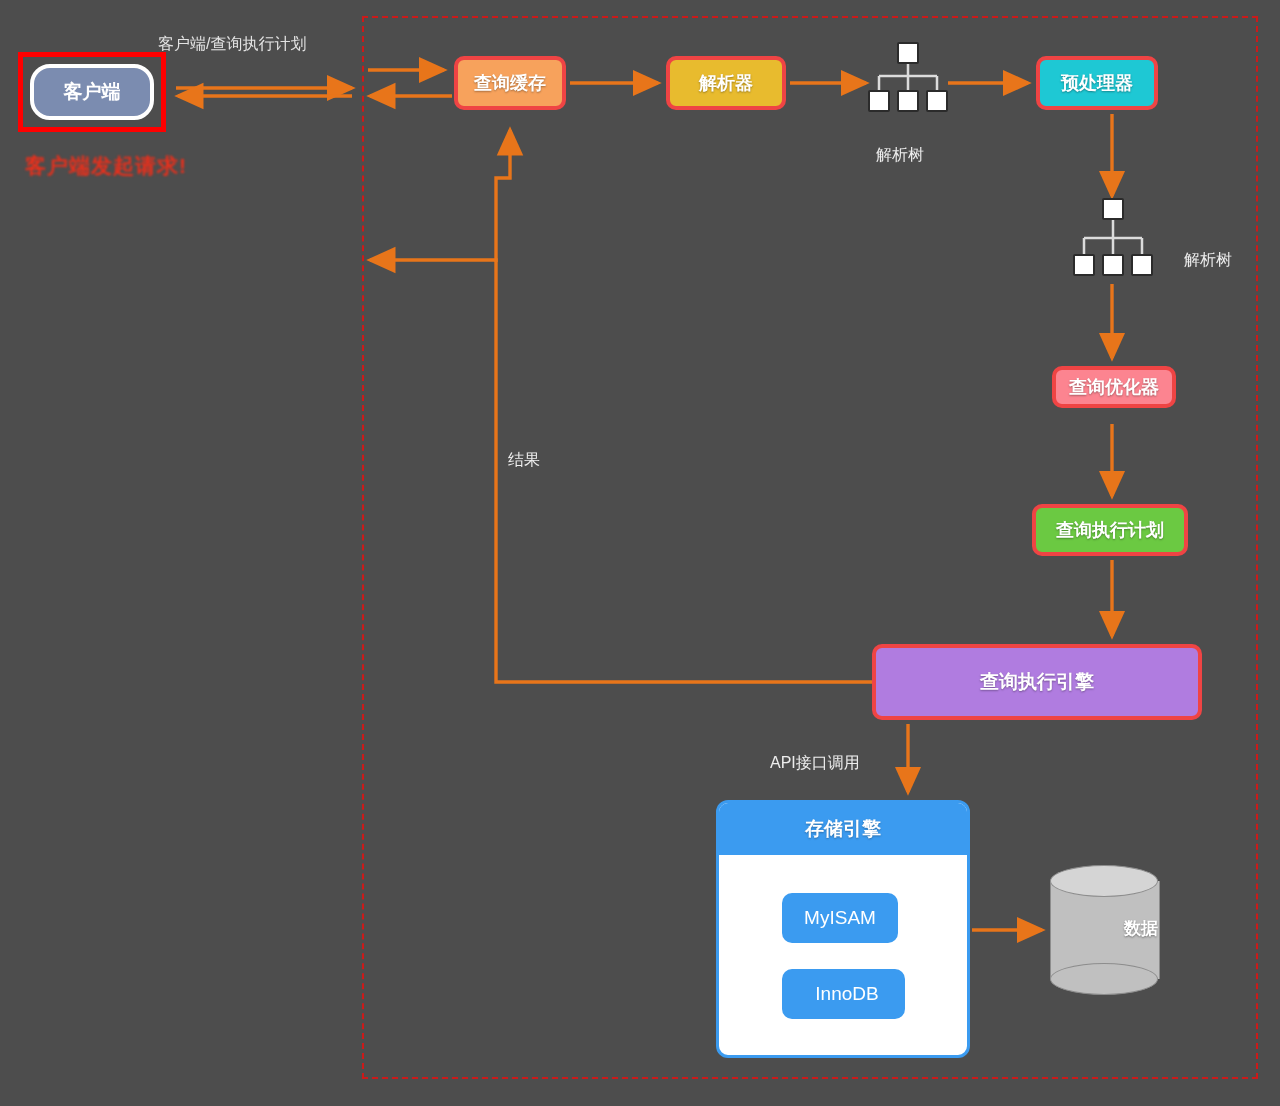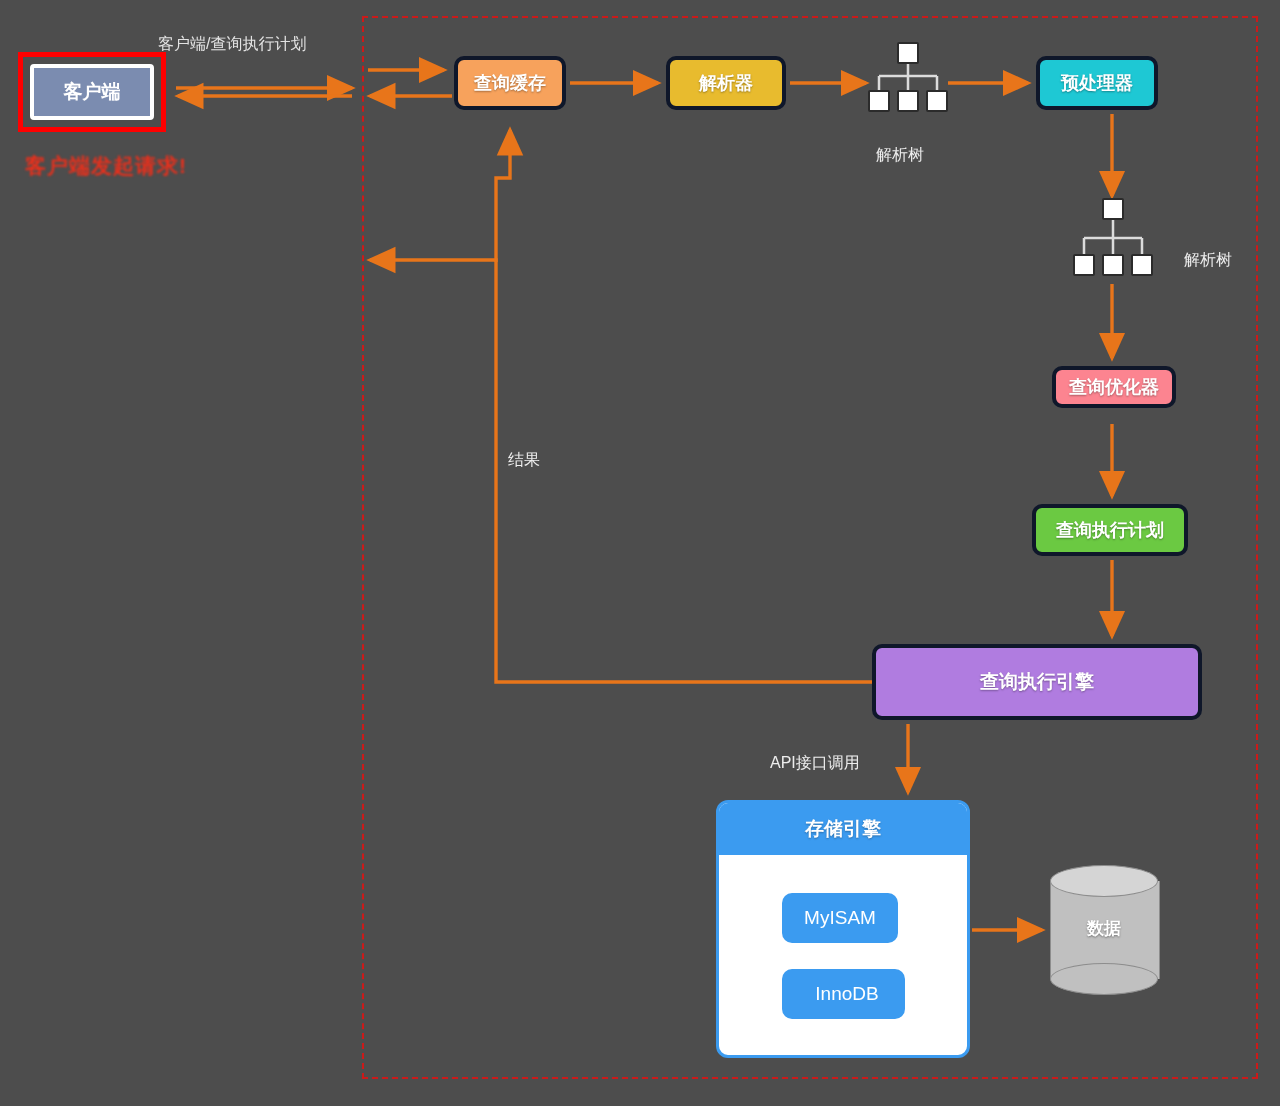--- a/index.html
+++ b/index.html
@@ -5,27 +5,27 @@
   html,body{margin:0;padding:0;background:#4d4d4d;}
   body{width:1280px;height:1106px;position:relative;overflow:hidden;
        font-family:"Liberation Sans","DejaVu Sans",sans-serif;}
 
   #canvas{position:absolute;left:0;top:0;width:1280px;height:1106px;background:#4d4d4d;}
 
   svg.wires{position:absolute;left:0;top:0;width:1280px;height:1106px;pointer-events:none;}
 
   .node{position:absolute;box-sizing:border-box;display:flex;align-items:center;
         justify-content:center;text-align:center;border-radius:10px;
-        border:4px solid #0f172a;color:#fff;font-weight:bold;
+        border:4px solid #ef4444;color:#fff;font-weight:bold;
         text-shadow:0 1px 2px rgba(0,0,0,.35);}
 
   .client-wrap{position:absolute;left:18px;top:52px;width:148px;height:80px;
                border:5px solid #ff0000;box-sizing:border-box;}
   .client-box{position:absolute;left:7px;top:7px;right:7px;bottom:7px;
-              background:#7b8cb0;border:4px solid #fff;border-radius:4px;
+              background:#7b8cb0;border:4px solid #fff;border-radius:20px;
               display:flex;align-items:center;justify-content:center;
               color:#fff;font-size:19px;font-weight:bold;box-sizing:border-box;}
 
   .red-note{position:absolute;left:25px;top:152px;color:#e8301c;font-size:21px;
             font-weight:bold;filter:blur(1.1px);letter-spacing:1px;}
 
   .proto-label{position:absolute;left:158px;top:34px;color:#e3e3e3;font-size:16px;
                filter:blur(.4px);white-space:nowrap;}
 
   .dashed-region{position:absolute;left:362px;top:16px;width:896px;height:1063px;
@@ -56,21 +56,21 @@
   .eng-myisam{top:893px;}
   .eng-innodb{top:969px;padding-left:7px;}
 
   .cyl{position:absolute;left:1050px;top:865px;width:108px;height:130px;}
   .cyl-body{position:absolute;left:0;top:16px;width:108px;height:98px;
             background:#c0c0c0;border-left:1px solid #8d8d8d;border-right:1px solid #8d8d8d;}
   .cyl-top{position:absolute;left:0;top:0;width:108px;height:32px;background:#d5d5d5;
            border:1px solid #8d8d8d;border-radius:50%;box-sizing:border-box;}
   .cyl-bot{position:absolute;left:0;top:98px;width:108px;height:32px;background:#c0c0c0;
            border:1px solid #8d8d8d;border-radius:50%;box-sizing:border-box;}
-  .cyl-txt{position:absolute;left:0;top:52px;width:108px;text-align:center;color:#fff;
+  .cyl-txt{position:absolute;left:0;top:52px;width:108px;text-align:right;color:#fff;
            font-size:17px;font-weight:bold;text-shadow:0 1px 2px rgba(0,0,0,.4);}
 
   .wlabel{position:absolute;color:#ededed;font-size:16px;filter:blur(.4px);white-space:nowrap;}
   .lbl-result{left:508px;top:450px;}
   .lbl-api{left:770px;top:753px;}
 </style>
 </head>
 <body>
 
 <div id="canvas">

